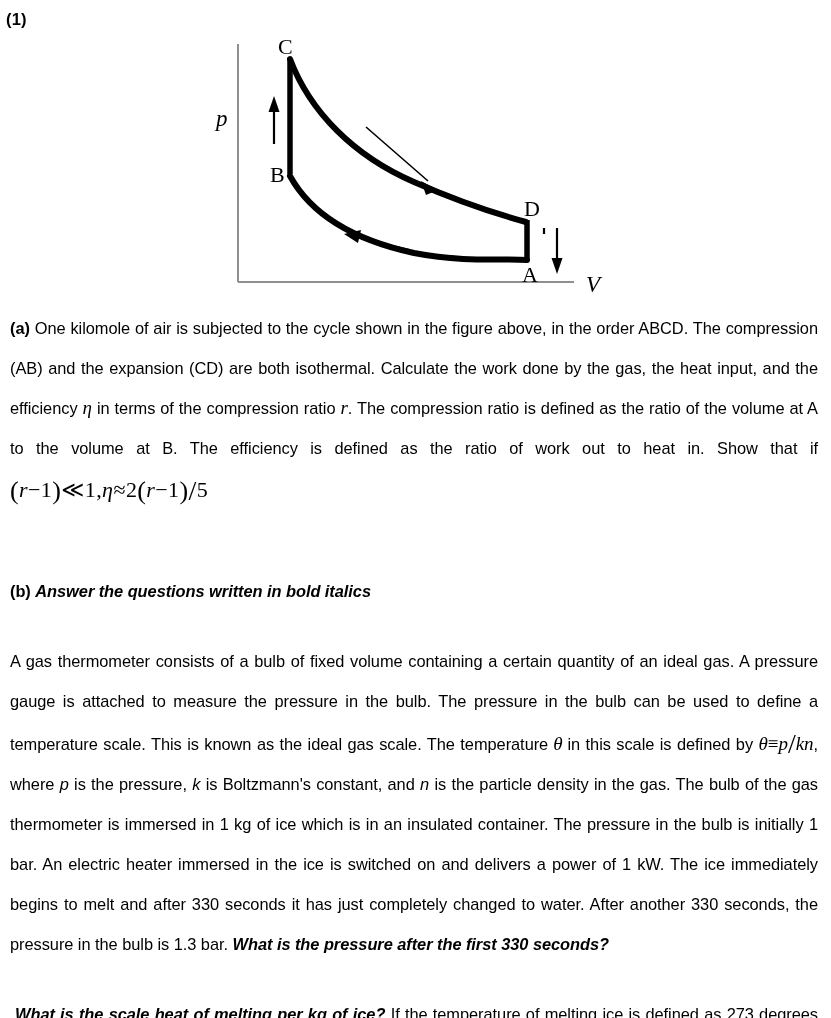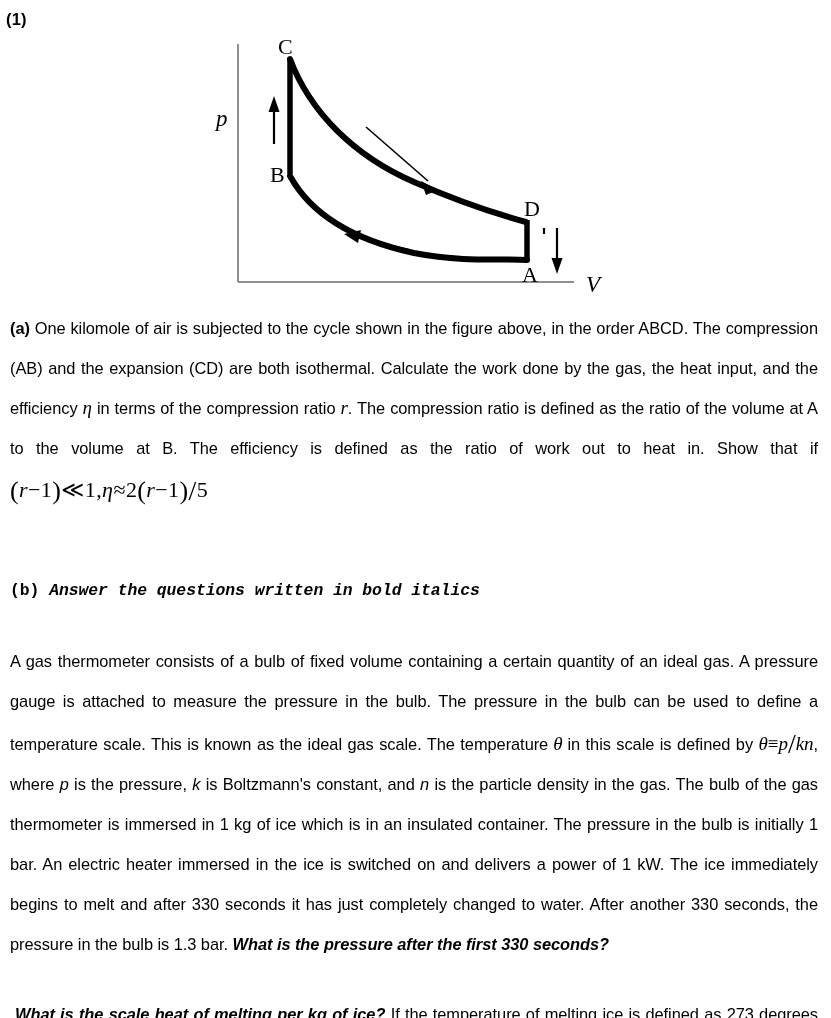--- a/index.html
+++ b/index.html
@@ -42,21 +42,20 @@
   .para {
     font-size: 16.4px;
     line-height: 40px;
     text-align: justify;
     text-justify: inter-word;
     letter-spacing: -0.05px;
     margin: 4px;
   }
   .para.nojust {
     text-align: left;
-    font-family: Liberation Mono, monospace;
   }
   .lead {
     font-weight: bold;
   }
   .bi {
     font-weight: bold;
     font-style: italic;
   }
   .mathit {
     font-family: "Liberation Serif", serif;

